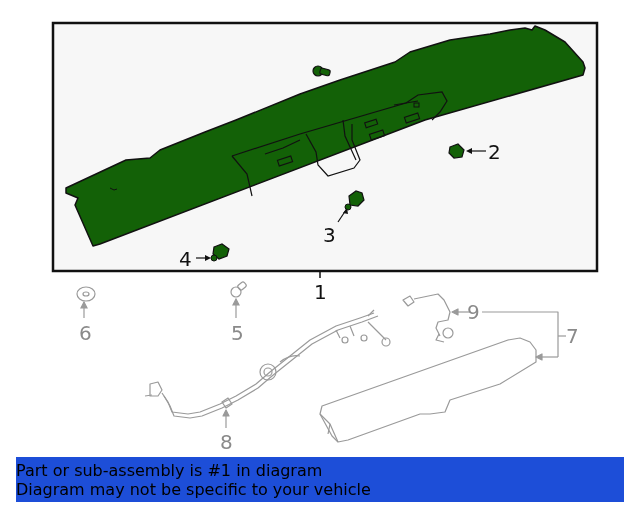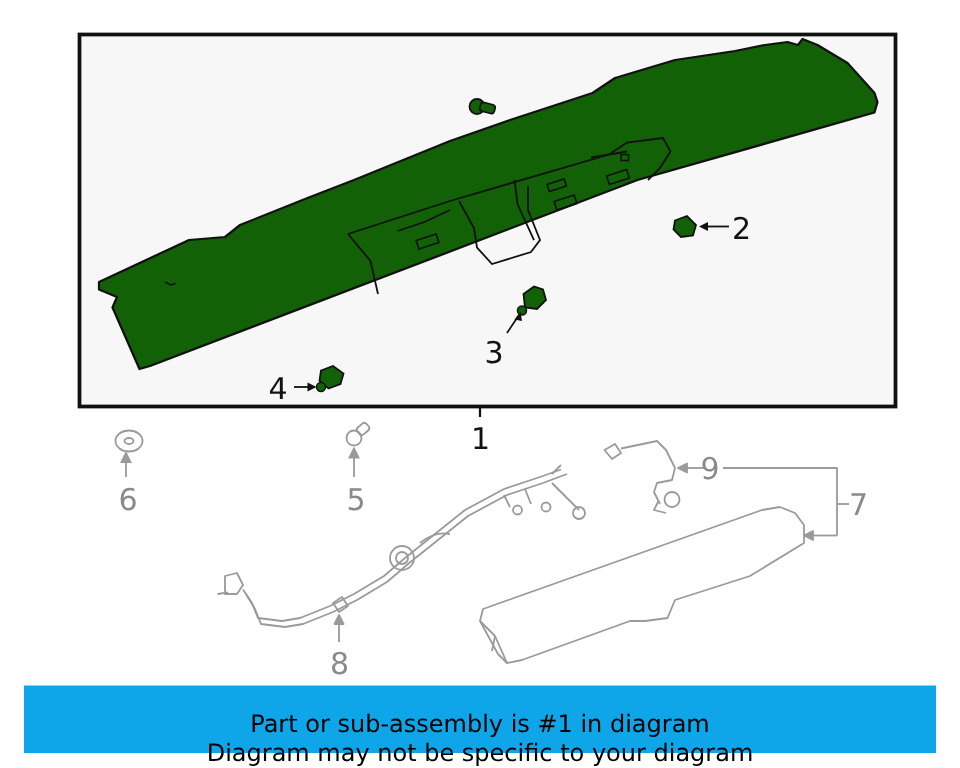--- a/index.html
+++ b/index.html
@@ -3,23 +3,23 @@
   <meta charset="utf-8">
   <style>
     html, body { margin: 0; padding: 0; background: #ffffff; }
     body { width: 640px; height: 512px; position: relative; overflow: hidden; font-family: "DejaVu Sans", sans-serif; }
     .diagram { position: absolute; left: 0; top: 0; width: 640px; height: 512px; }
     .callout { font-family: "DejaVu Sans", sans-serif; font-size: 20px; }
     .callout.dark { fill: #111111; }
     .callout.grey { fill: #8a8a8a; }
     .banner {
       position: absolute; left: 16px; top: 457px; width: 608px; height: 45px;
-      background: #0ea5e9; color: #000000; text-align: center;
+      background: #1d4ed8; color: #000000; 
       font-family: "DejaVu Sans", sans-serif; font-size: 16px; line-height: 19px;
-      padding-top: 16px; box-sizing: border-box;
+      padding-top: 4px; box-sizing: border-box;
     }
     .banner div { white-space: nowrap; }
   </style>
 </head>
 <body>
 
 <svg class="diagram" viewBox="0 0 640 512" xmlns="http://www.w3.org/2000/svg">
 
   <rect x="53" y="23" width="544" height="248" fill="#f7f7f7" stroke="#111" stroke-width="2.5"></rect>
 
@@ -125,14 +125,14 @@
   <text class="callout dark" x="179" y="266">4</text>
   <text class="callout grey" x="231" y="340">5</text>
   <text class="callout grey" x="79" y="340">6</text>
   <text class="callout grey" x="566" y="343">7</text>
   <text class="callout grey" x="220" y="449">8</text>
   <text class="callout grey" x="467" y="319">9</text>
 </svg>
 
 <div class="banner">
   <div>Part or sub-assembly is #1 in diagram</div>
-  <div>Diagram may not be specific to your diagram</div>
+  <div>Diagram may not be specific to your vehicle</div>
 </div>
 
 </body></html>

